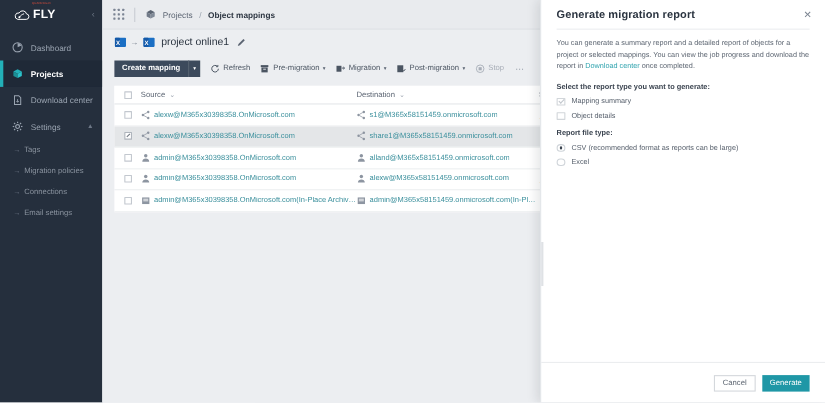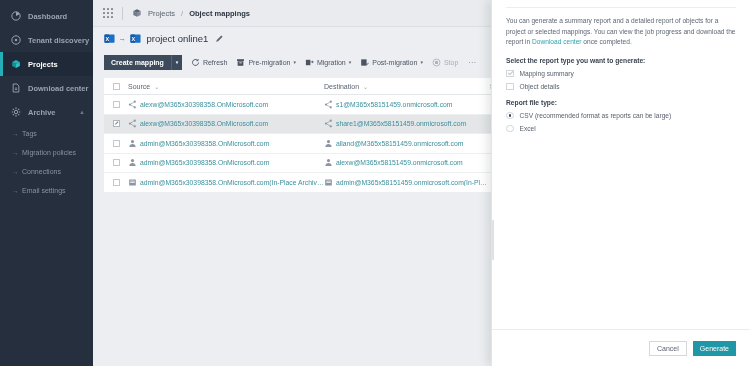--- a/index.html
+++ b/index.html
@@ -51,21 +51,21 @@
   .nav-item.active::before {
     content: ""; position: absolute; left: 0; top: 0;
     width: 2.5px; height: 100%; background: #23b0b8;
   }
   .nav-icon {
     width: 12px; height: 12px; margin-right: 6px;
     display: flex; align-items: center; justify-content: center;
     flex: 0 0 12px;
   }
   .nav-icon svg { display: block; }
-  .nav-label { white-space: nowrap; font-weight: bold; }
+  .nav-label { white-space: nowrap; }
   .nav-chevron {
     position: absolute; right: 8px; top: 9px;
     font-size: 6px; color: #6d7786; line-height: 1;
   }
   .subnav-item {
     height: 19px; display: flex; align-items: center;
     padding-left: 12px; font-size: 7px; color: #8a939f;
   }
   .subnav-arrow {
     width: 10px; font-size: 6.5px; color: #6d7786;
@@ -292,42 +292,45 @@
     position: absolute; left: 0; top: 220px;
     width: 2px; height: 40px; background: #dfe2e5;
   }
 </style>
 </head>
 <body>
 
 <div id="app">
 
   <div class="sidebar">
+    <div class="sidebar-logo">
+      <span class="logo-mark">
+        <svg width="16" height="12" viewBox="0 0 16 12">
+          <path d="M4.2 9.6h7.6a2.5 2.5 0 0 0 .3-4.98A3.6 3.6 0 0 0 5.4 3.8 2.9 2.9 0 0 0 4.2 9.6z" fill="none" stroke="#ffffff" stroke-width="0.9"></path>
+          <path d="M5.6 7.6c1.1-1.5 2.6-2.6 4.3-3.1" stroke="#ffffff" stroke-width="0.9" fill="none"></path>
+          <circle cx="5.6" cy="7.6" r="0.9" fill="#ffffff"></circle>
+        </svg>
+      </span>
+      <span class="logo-text">FLY</span>
+      <span class="logo-super">QUADROtech</span>
+      <span class="sidebar-collapse">‹</span>
+    </div>
 
     <div class="nav">
 
       <div class="nav-item">
         <span class="nav-icon">
           <svg width="10" height="10" viewBox="0 0 12 12">
             <circle cx="6" cy="6" r="5" fill="none" stroke="#9aa4b1" stroke-width="1.2"></circle>
             <path d="M6 6 L6 1.2 A4.8 4.8 0 0 1 10.2 4" fill="#9aa4b1"></path>
           </svg>
         </span>
         <span class="nav-label">Dashboard</span>
       </div>
 
-      <div class="nav-item">
-        <span class="nav-icon">
-          <svg width="10" height="10" viewBox="0 0 12 12">
-            <circle cx="6" cy="6" r="5" fill="none" stroke="#9aa4b1" stroke-width="1.2"></circle>
-            <circle cx="6" cy="6" r="1.5" fill="#9aa4b1"></circle>
-          </svg>
-        </span>
-        <span class="nav-label">Tenant discovery</span>
-      </div>
 
       <div class="nav-item active">
         <span class="nav-icon">
           <svg width="10" height="10" viewBox="0 0 12 12">
             <path d="M6 1.2 L10.6 3.6 L6 6 L1.4 3.6 Z" fill="#23b0b8"></path>
             <path d="M1.4 3.6 L6 6 L6 10.8 L1.4 8.4 Z" fill="#1b8f96"></path>
             <path d="M10.6 3.6 L10.6 8.4 L6 10.8 L6 6 Z" fill="#2bc3cb"></path>
           </svg>
         </span>
         <span class="nav-label">Projects</span>
@@ -352,21 +355,21 @@
               <line x1="6" y1="9.7" x2="6" y2="11.3"></line>
               <line x1="0.7" y1="6" x2="2.3" y2="6"></line>
               <line x1="9.7" y1="6" x2="11.3" y2="6"></line>
               <line x1="2.2" y1="2.2" x2="3.3" y2="3.3"></line>
               <line x1="8.7" y1="8.7" x2="9.8" y2="9.8"></line>
               <line x1="9.8" y1="2.2" x2="8.7" y2="3.3"></line>
               <line x1="3.3" y1="8.7" x2="2.2" y2="9.8"></line>
             </g>
           </svg>
         </span>
-        <span class="nav-label">Archive</span>
+        <span class="nav-label">Settings</span>
         <span class="nav-chevron">▲</span>
       </div>
 
       <div class="subnav-item">
         <span class="subnav-arrow">→</span>
         <span>Tags</span>
       </div>
       <div class="subnav-item">
         <span class="subnav-arrow">→</span>
         <span>Migration policies</span>
@@ -686,20 +689,24 @@
           <span class="stage-txt">Mig</span>
         </div>
       </div>
 
     </div>
   </div>
 
   <div class="dialog">
     <div class="scroll-sliver"></div>
 
+    <div class="dlg-title-row">
+      <span class="dlg-title">Generate migration report</span>
+      <span class="dlg-close">✕</span>
+    </div>
     <div class="dlg-hr"></div>
 
     <div class="dlg-body">
       <div class="dlg-para">
         <span>You can generate a summary report and a detailed report of objects for a project or selected mappings. You can view the job progress and download the report in </span><a class="dlg-link" href="#">Download center</a><span> once completed.</span>
       </div>
 
       <div class="dlg-sub">Select the report type you want to generate:</div>
 
       <div class="opt-row">

